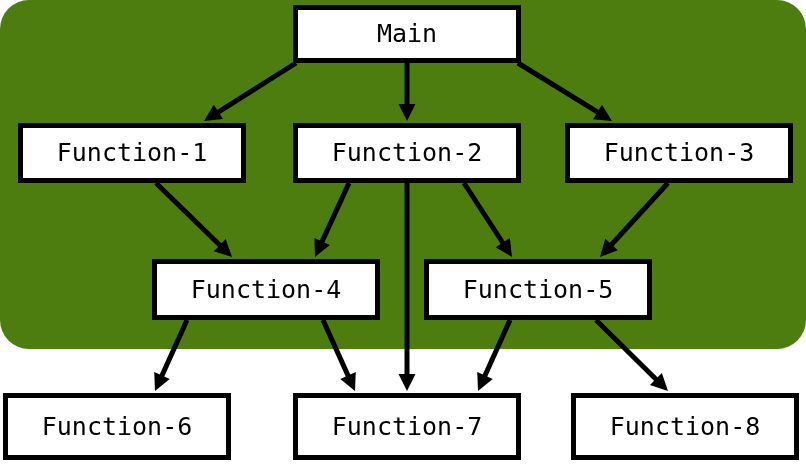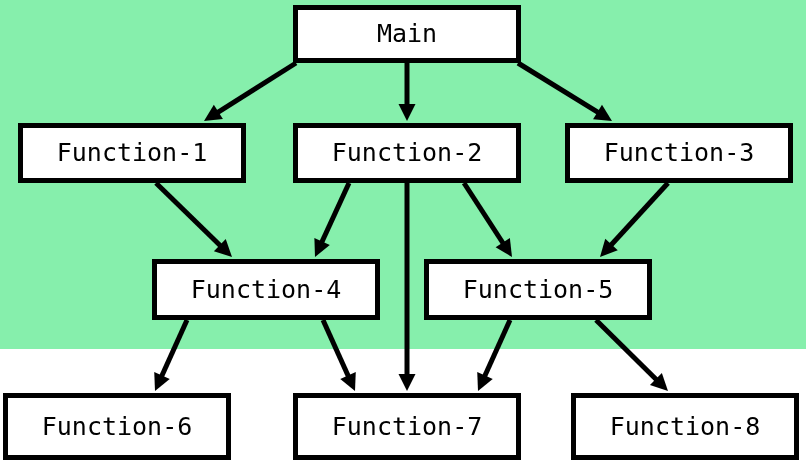--- a/index.html
+++ b/index.html
@@ -10,21 +10,22 @@
   body {
     width: 806px;
     height: 467px;
     overflow: hidden;
     font-family: "DejaVu Sans Mono", "Liberation Mono", monospace;
   }
   #diagram-root {
     position: relative;
     width: 806px;
     height: 349px;
-    background: #86efac;
+    background: #4d7c0f;
+    border-radius: 29px;
   }
   #diagram-svg {
     position: absolute;
     left: 0;
     top: 0;
     width: 806px;
     height: 467px;
     display: block;
   }
   .node-label {

